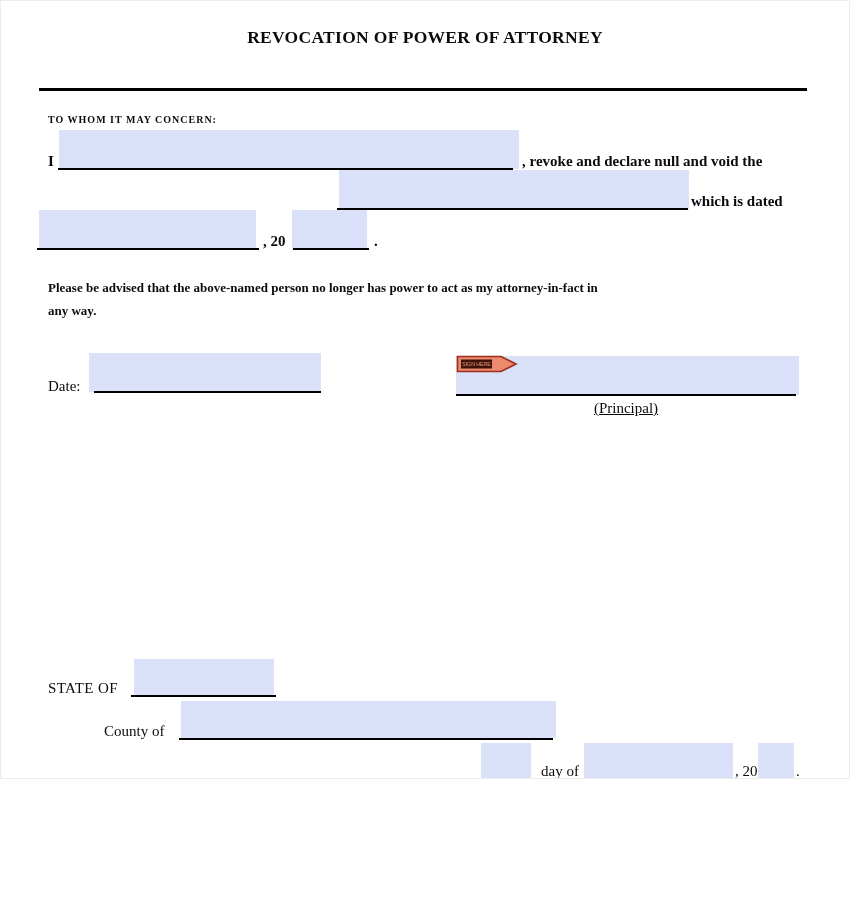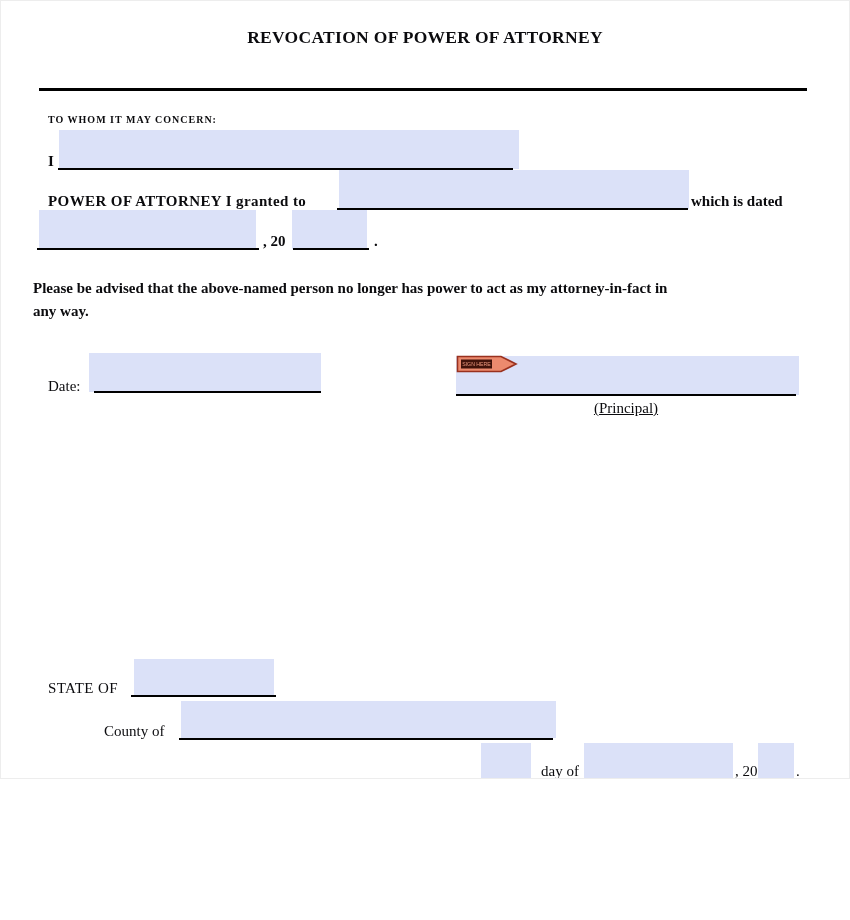--- a/index.html
+++ b/index.html
@@ -28,41 +28,41 @@
   .hrule{position:absolute;background:var(--line-color);height:2.5px;}
   .uline{position:absolute;background:var(--line-color);height:2px;}
   .uline.gray{background:var(--notary-line);}
   .ffield{
     position:absolute;background:var(--field-bg);border:none;outline:none;
     font-family:"Liberation Serif","DejaVu Serif",serif;font-size:15px;
     padding:0 4px;box-sizing:border-box;color:var(--text-color);
   }
   .salutation{letter-spacing:1px;font-size:10px;}
   .caps-sp{letter-spacing:0.4px;}
-  .notice{position:absolute;left:32px;top:276px;width:760px;font-weight:bold;
-    font-size:15px;line-height:22.5px;white-space:normal;}
+  .notice{position:absolute;left:47px;top:276px;width:760px;font-weight:bold;
+    font-size:13px;line-height:22.5px;white-space:normal;}
   .center-label{position:absolute;text-align:center;font-size:15px;}
   .arrow-wrap{position:absolute;width:62px;height:18px;}
 </style>
 </head>
 <body>
 
 <div class="page">
 
   <div class="title">REVOCATION OF POWER OF ATTORNEY</div>
   <div class="hrule" style="left:38px;top:87px;width:768px;"></div>
 
   <span class="abs b salutation" style="left:47px;top:113px;">TO WHOM IT MAY CONCERN:</span>
 
   <input class="ffield" style="left: 58px; top: 129px; width: 460px; height: 39px;" type="text">
   <span class="abs b t15" style="left:47px;top:152px;">I</span>
   <div class="uline" style="left:57px;top:167px;width:455px;"></div>
+  <span class="abs b t15" style="left:521px;top:152px;">, revoke and declare null and void the</span>
 
   <input class="ffield" style="left: 338px; top: 169px; width: 350px; height: 39px;" type="text">
-  <span class="abs b t15 caps-sp" style="left:47px;top:192px;">POWER OF ATTORNEY I granted to</span>
   <div class="uline" style="left:336px;top:207px;width:351px;"></div>
   <span class="abs b t15" style="left:690px;top:192px;">which is dated</span>
 
   <input class="ffield" style="left: 38px; top: 209px; width: 217px; height: 39px;" type="text">
   <div class="uline" style="left:36px;top:247px;width:222px;"></div>
   <span class="abs b t15" style="left:262px;top:232px;">, 20</span>
   <input class="ffield" style="left: 291px; top: 209px; width: 75px; height: 39px;" type="text">
   <div class="uline" style="left:292px;top:247px;width:76px;"></div>
   <span class="abs b t15" style="left:373px;top:232px;">.</span>
 

